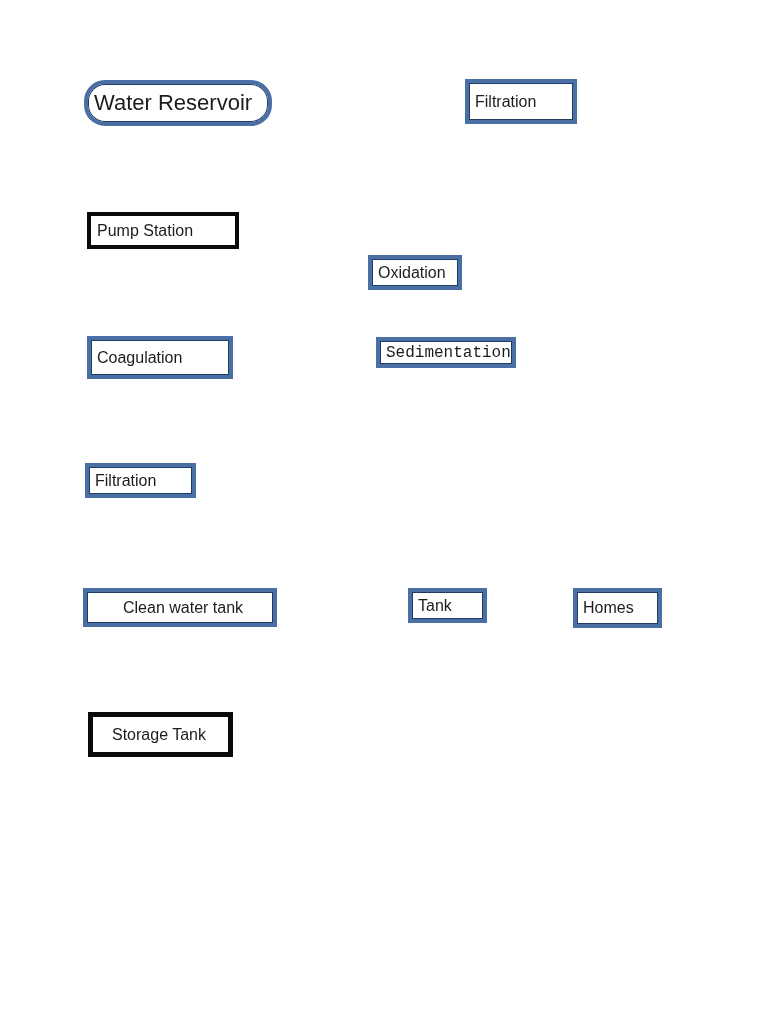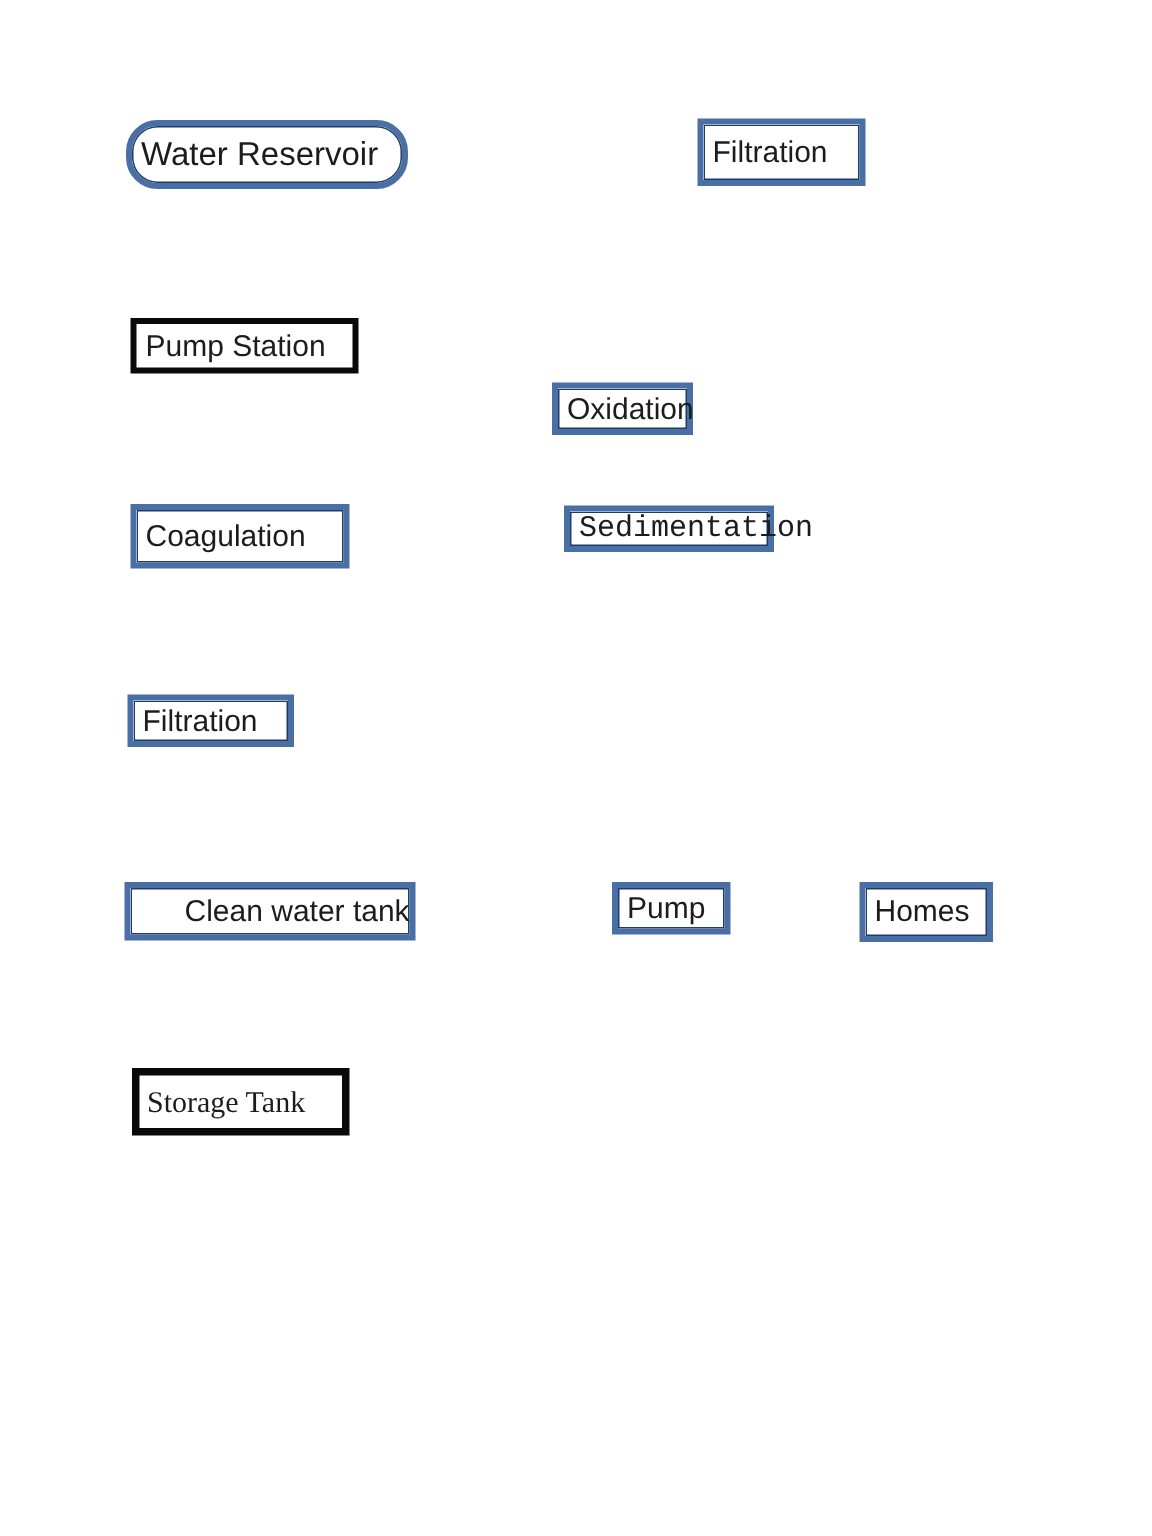--- a/index.html
+++ b/index.html
@@ -15,37 +15,36 @@
     overflow: hidden;
     font-family: "Liberation Sans", sans-serif;
   }
   .box {
     position: absolute;
     box-sizing: border-box;
     display: flex;
     align-items: center;
     background: #ffffff;
     color: var(--text-color, #1c1c1c);
-    font-size: 20px;
+    font-size: 16px;
     line-height: 1;
     padding-left: 6px;
     white-space: nowrap;
     cursor: default;
   }
   .box.blue {
     border: 4px solid var(--blue-border, #4a6fa5);
     box-shadow: inset 0 0 0 1px var(--blue-border-dark, #1f3c64);
   }
   .box.black {
     border: 4px solid var(--black-border, #0a0a0a);
   }
   .box.thick {
     border-width: 5px;
-    padding-left: 5px;
-    font-family: Liberation Serif, serif;
+    padding-left: 19px;
   }
   .box.lg {
     font-size: 22px;
     border-radius: 21px;
   }
   .box span {
     display: inline-block;
   }
 </style>
 </head>
@@ -80,21 +79,21 @@
   <div class="box blue" style="left: 85px; top: 463px; width: 111px; height: 35px;">
     <span>Filtration</span>
   </div>
 
 
   <div class="box blue" style="left: 83px; top: 588px; width: 194px; height: 39px; padding-left: 36px;">
     <span>Clean water tank</span>
   </div>
 
   <div class="box blue" style="left: 408px; top: 588px; width: 79px; height: 35px;">
-    <span>Pump</span>
+    <span>Tank</span>
   </div>
 
   <div class="box blue" style="left: 573px; top: 588px; width: 89px; height: 40px; align-items: center;">
     <span>Homes</span>
   </div>
 
   <div class="box thick black" style="left: 88px; top: 712px; width: 145px; height: 45px;">
     <span>Storage Tank</span>
   </div>
 

